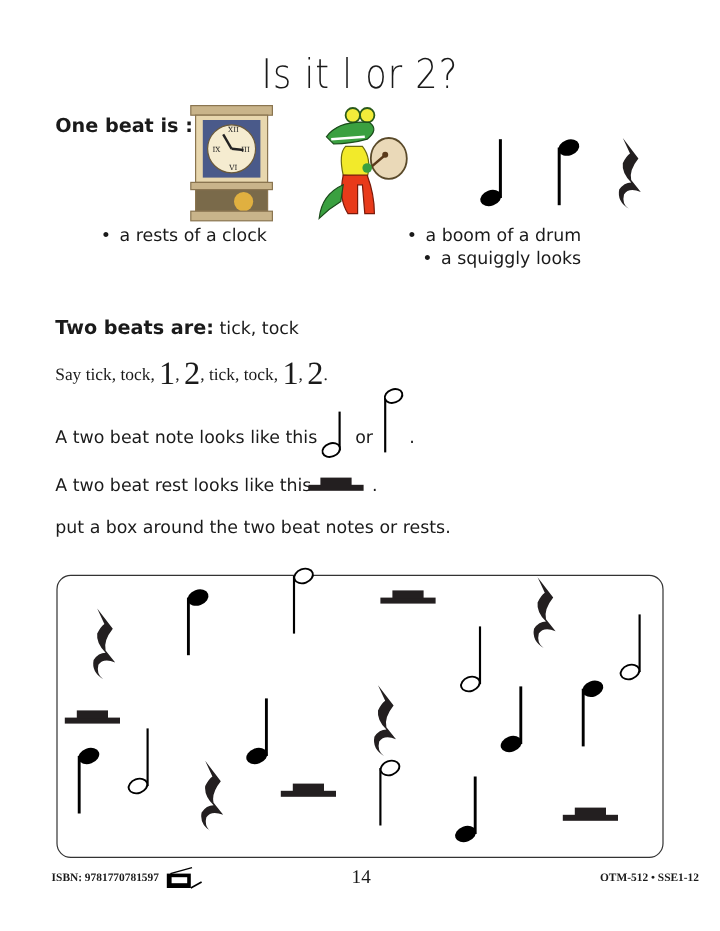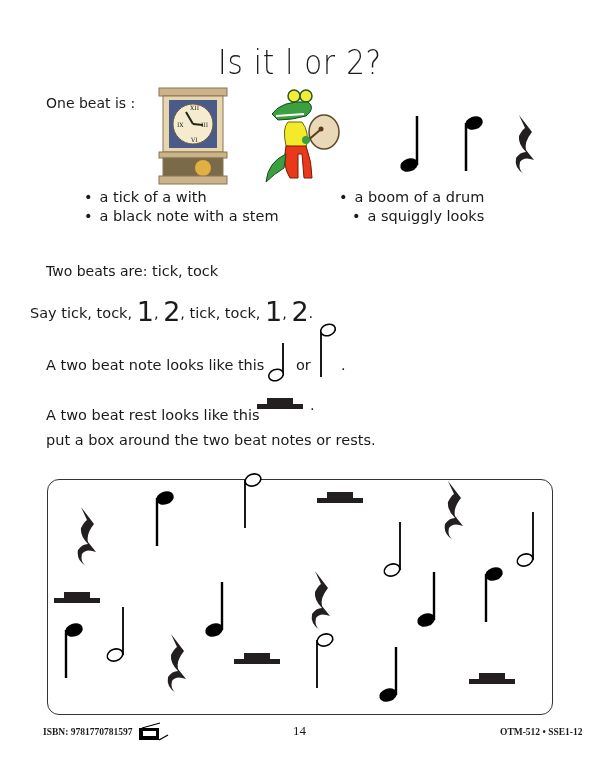--- a/index.html
+++ b/index.html
@@ -1,26 +1,26 @@
 <!DOCTYPE html>
 <html><head>
 <meta charset="utf-8">
 <style>
   html, body { margin:0; padding:0; background:#ffffff; }
   body { width:600px; height:776px; position:relative; overflow:hidden; font-family:"DejaVu Sans", "Liberation Sans", sans-serif; color:#1a1a1a; }
   .abs { position:absolute; }
   .title { left:0; width:600px; top:42px; text-align:center; font-family:"DejaVu Sans", sans-serif; font-size:34px; font-weight:300; letter-spacing:1px; color:#1a1a1a; transform:scaleX(0.86); }
-  .label-bold { font-weight:normal; font-size:14px; }
+  .label-bold { font-weight:bold; font-size:16px; }
   .txt { font-size:14.5px;text-align:center; }
   .bullets { font-size:14.5px; line-height:19px; }
   .bullets div::before { content:"\2022"; margin-right:7px; }
   .big { font-size:27px; vertical-align:-3px; }
   .box { left:47px; top:479px; width:506px; height:236px; border:1.6px solid #333; border-radius:12px; box-sizing:border-box; }
   .footer-left { left:43px; top:727px; font-family:"Liberation Serif", serif; font-weight:bold; font-size:9.5px; }
-  .footer-mid { left:293px; top:723px; font-family:"Liberation Serif", serif; font-size:13px;text-align:right; }
+  .footer-mid { left:293px; top:723px; font-family:"Liberation Serif", serif; font-size:16px;text-align:right; }
   .footer-right { left:466px; top:727px; font-family:"Liberation Serif", serif; font-weight:bold; font-size:9.5px;margin-left:34px; }
   svg { overflow:visible; }
 </style>
 </head>
 <body>
 
 <div class="abs title">Is it l or 2?</div>
 
 <div class="abs label-bold" style="left:46px; top:95px;">One beat is :</div>
 
@@ -63,47 +63,46 @@
 <svg class="abs" style="left:463px; top:115px;" width="24" height="58">
   <line x1="3" y1="8" x2="3" y2="56" stroke="#000" stroke-width="2.5"></line>
   <ellipse cx="11" cy="8" rx="9" ry="6.5" transform="rotate(-20 11 8)" fill="#000"></ellipse>
 </svg>
 
 <svg class="abs" style="left:514px; top:114px;" width="24" height="60">
   <path d="M5 1 L18 18 Q10 28 12 36 L20 46 Q10 42 6 48 Q4 56 10 60 Q0 54 2 44 Q6 38 12 38 Q4 30 5 22 Q8 16 11 14 Z" fill="#231f20"></path>
 </svg>
 
 <div class="abs bullets" style="left:84px; top:188px;">
-  <div>a tick of a with</div>
-  <div>a black note with a stem</div>
+  <div>a rests of a clock</div>
 </div>
 <div class="abs bullets" style="left:339px; top:188px;text-align:right;">
   <div>a boom of a drum</div>
   <div>a squiggly looks</div>
 </div>
 
 <div class="abs txt" style="left:46px; top:263px;">
   <span class="label-bold">Two beats are:</span><span> tick, tock</span>
 </div>
 
-<div class="abs txt" style="left:30px; top:296px; white-space:pre;"><span>Say tick, tock, </span><span class="big">1</span><span>, </span><span class="big">2</span><span>, tick, tock, </span><span class="big">1</span><span>, </span><span class="big">2</span><span>.</span></div>
+<div class="abs txt" style="left:46px; top:296px; white-space:pre;font-family:Liberation Serif, serif;"><span>Say tick, tock, </span><span class="big">1</span><span>, </span><span class="big">2</span><span>, tick, tock, </span><span class="big">1</span><span>, </span><span class="big">2</span><span>.</span></div>
 
 <div class="abs txt" style="left:46px; top:357px;">A two beat note looks like this</div>
 <svg class="abs" style="left:266px; top:343px;" width="22" height="40">
   <line x1="17" y1="0" x2="17" y2="32" stroke="#000" stroke-width="1.8"></line>
   <ellipse cx="10" cy="32" rx="7.5" ry="5.5" transform="rotate(-20 10 32)" fill="#fff" stroke="#000" stroke-width="1.6"></ellipse>
 </svg>
 <div class="abs txt" style="left:296px; top:357px;">or</div>
 <svg class="abs" style="left:318px; top:322px;" width="22" height="56">
   <line x1="3" y1="8" x2="3" y2="55" stroke="#000" stroke-width="1.8"></line>
   <ellipse cx="10" cy="8" rx="7.5" ry="5.5" transform="rotate(-20 10 8)" fill="#fff" stroke="#000" stroke-width="1.6"></ellipse>
 </svg>
 <div class="abs txt" style="left:341px; top:357px;">.</div>
 
-<div class="abs txt" style="left:46px; top:407px;">A two beat rest looks like this</div>
+<div class="abs txt" style="left:46px; top:397px;">A two beat rest looks like this</div>
 <svg class="abs" style="left:257px; top:397px;" width="46" height="14">
   <rect x="0" y="7" width="46" height="5" fill="#231f20"></rect>
   <rect x="10" y="1" width="26" height="7" fill="#231f20"></rect>
 </svg>
 <div class="abs txt" style="left:310px; top:397px;">.</div>
 
 <div class="abs txt" style="left:46px; top:431px; line-height:19px;">
   <div>put a box around the two beat notes or rests.</div>
 </div>
 

